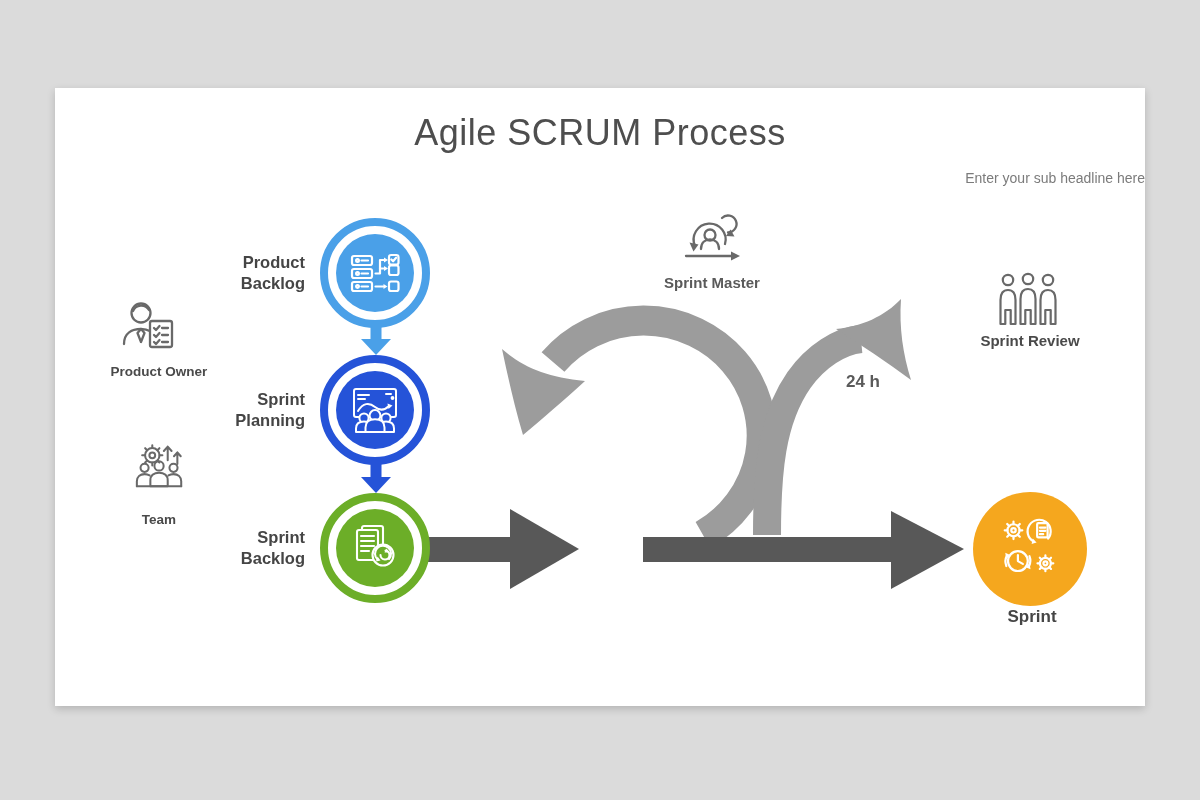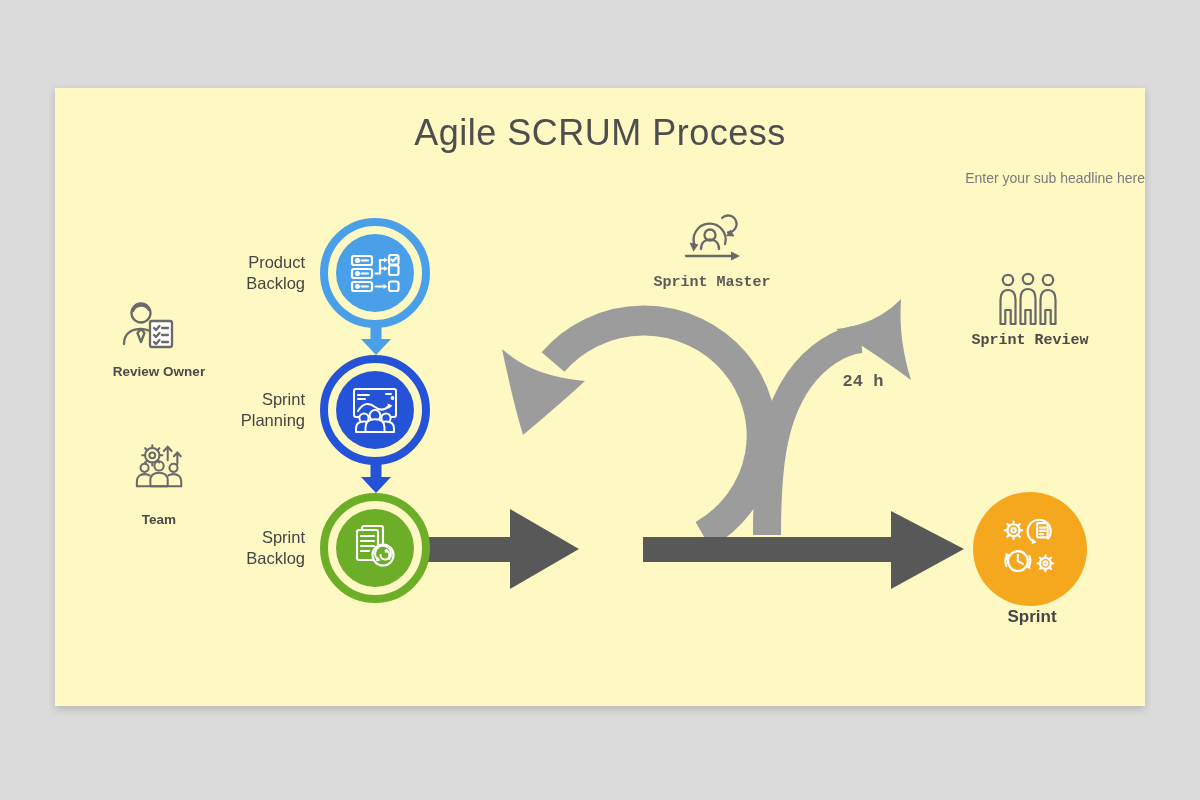--- a/index.html
+++ b/index.html
@@ -1,42 +1,42 @@
 <!DOCTYPE html>
 <html><head>
 <meta charset="utf-8">
 <style>
   * { margin:0; padding:0; box-sizing:border-box; }
   html,body { width:1200px; height:800px; overflow:hidden; }
   body { background:#dbdbdb; font-family:"Liberation Sans", sans-serif; position:relative; }
 
   .card { position:absolute; left:55px; top:88px; width:1090px; height:618px;
-          background:#fef9c3; box-shadow:0 3px 8px rgba(0,0,0,.18); }
+          background:#ffffff; box-shadow:0 3px 8px rgba(0,0,0,.18); }
 
   .title { position:absolute; top:24px; left:0; width:100%; text-align:center;
            font-size:36px; font-weight:500; color:#4e4e4e; letter-spacing:.5px; }
   .subtitle { position:absolute; top:82px; left:0; width:100%; text-align:right;
               font-size:14px; color:#7b7b7b; }
 
   svg.flow { position:absolute; left:0; top:0; z-index:1; }
 
   .stage { position:absolute; width:110px; height:110px; border-radius:50%;
            border:8px solid; z-index:2; }
   .stage .inner { position:absolute; left:8px; top:8px; width:78px; height:78px;
                   border-radius:50%; display:flex; align-items:center; justify-content:center; }
   .stage-label { position:absolute; left:90px; width:160px; text-align:right; z-index:2;
-                 font-size:16.5px; font-weight:400; color:#454545; line-height:21px; }
+                 font-size:16.5px; font-weight:700; color:#454545; line-height:21px; }
   .down-arrow { position:absolute; left:303px; width:36px; height:30px; z-index:3; }
 
   .role-icon { position:absolute; z-index:2; }
   .role-label { position:absolute; width:140px; text-align:center; z-index:2;
                 font-size:13.5px; font-weight:700; color:#4a4a4a; }
 
   .center-label { position:absolute; text-align:center; z-index:2;
-                  font-weight:700; color:#5a5a5a;font-family:Liberation Mono, monospace; }
+                  font-weight:700; color:#5a5a5a; }
   .retro-circle { position:absolute; left:918px; top:404px; width:114px; height:114px;
                   border-radius:50%; display:flex; align-items:center; justify-content:center; z-index:2; }
   .retro-label { position:absolute; left:877px; top:518px; width:200px; text-align:center;
                  font-size:17px; font-weight:700; color:#454545; line-height:22px; z-index:2; }
 </style>
 </head>
 <body>
 
 <div class="card">
 
@@ -60,21 +60,21 @@
     <path d="M5 44 c0-11 8-15 17-15 c4 0 7 1 10 2.5"></path>
     <path d="M22 29 l3.5 4 -3.5 9 -3.5-9 z"></path>
     <rect x="31" y="21" width="22" height="26" rx="2" fill="#ffffff"></rect>
     <path d="M35 28 l2 2 3.5-4"></path>
       <line x1="43" y1="28" x2="49" y2="28"></line>
     <path d="M35 35 l2 2 3.5-4"></path>
       <line x1="43" y1="35" x2="49" y2="35"></line>
     <path d="M35 42 l2 2 3.5-4"></path>
       <line x1="43" y1="42" x2="49" y2="42"></line>
   </svg>
-  <div class="role-label" style="left:34px; top:276px;">Review Owner</div>
+  <div class="role-label" style="left:34px; top:276px;">Product Owner</div>
 
   <svg class="role-icon" style="left:78px; top:350px;" width="54" height="52" viewBox="0 0 56 52" fill="none" stroke="#696969" stroke-width="2.1" stroke-linecap="round" stroke-linejoin="round">
     <circle cx="20" cy="17" r="7.5"></circle>
       <circle cx="20" cy="17" r="3"></circle>
     <path d="M20 6.5 v3 M20 24.5 v3 M9.5 17 h3 M27.5 17 h3 M12.6 9.6 l2.1 2.1 M25.3 22.3 l2.1 2.1 M27.4 9.6 l-2.1 2.1 M14.7 22.3 l-2.1 2.1"></path>
     <path d="M36 22 V8 m0 0 l-4 4.5 M36 8 l4 4.5"></path>
     <path d="M46 26 V14 m0 0 l-3.5 4 M46 14 l3.5 4"></path>
     <circle cx="12" cy="30" r="4.2"></circle>
       <circle cx="42" cy="30" r="4.2"></circle>
       <circle cx="27" cy="28" r="4.8"></circle>

